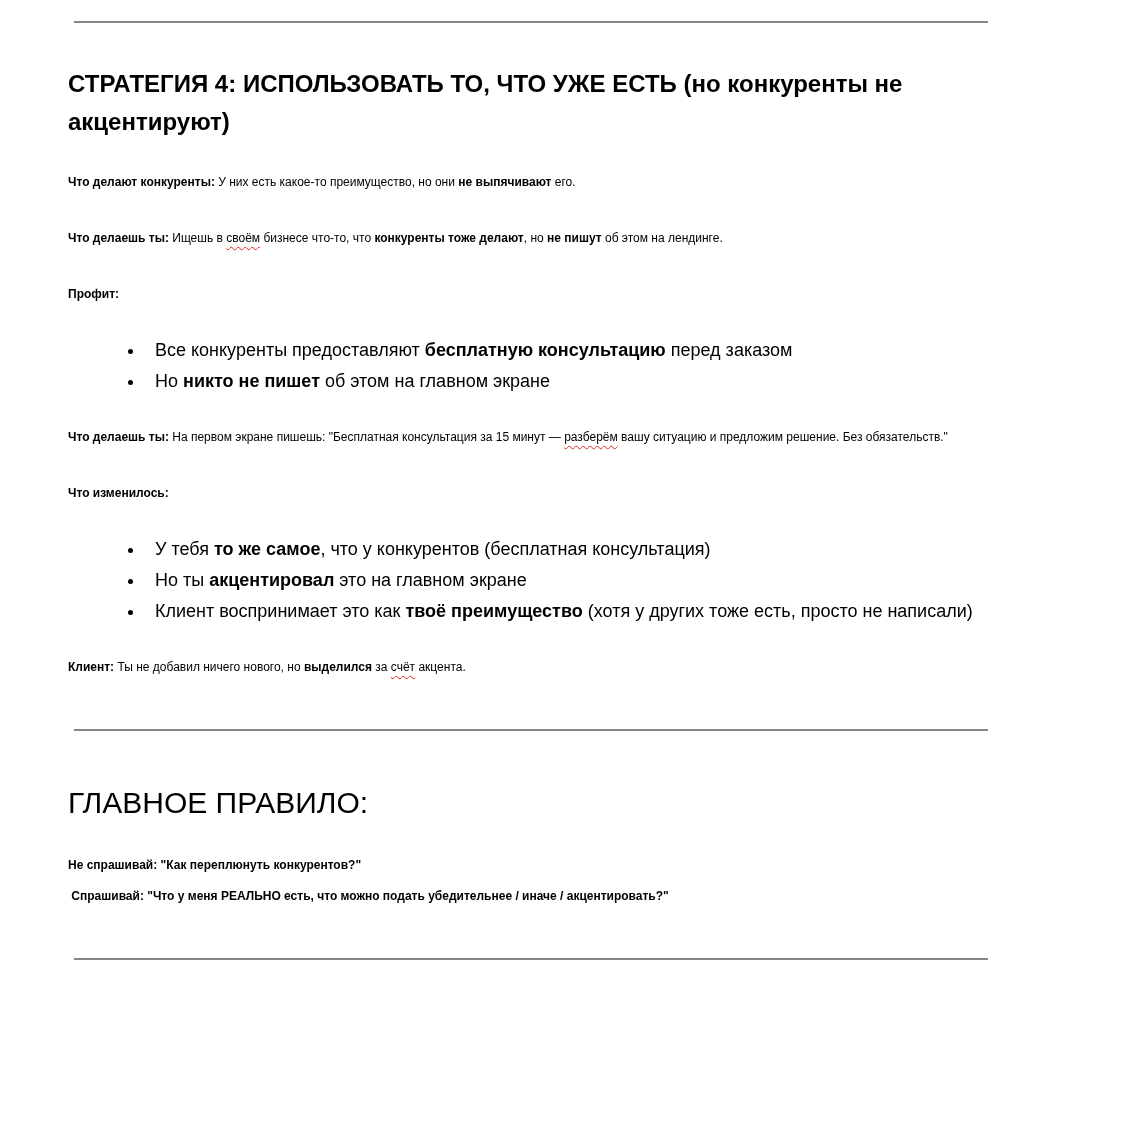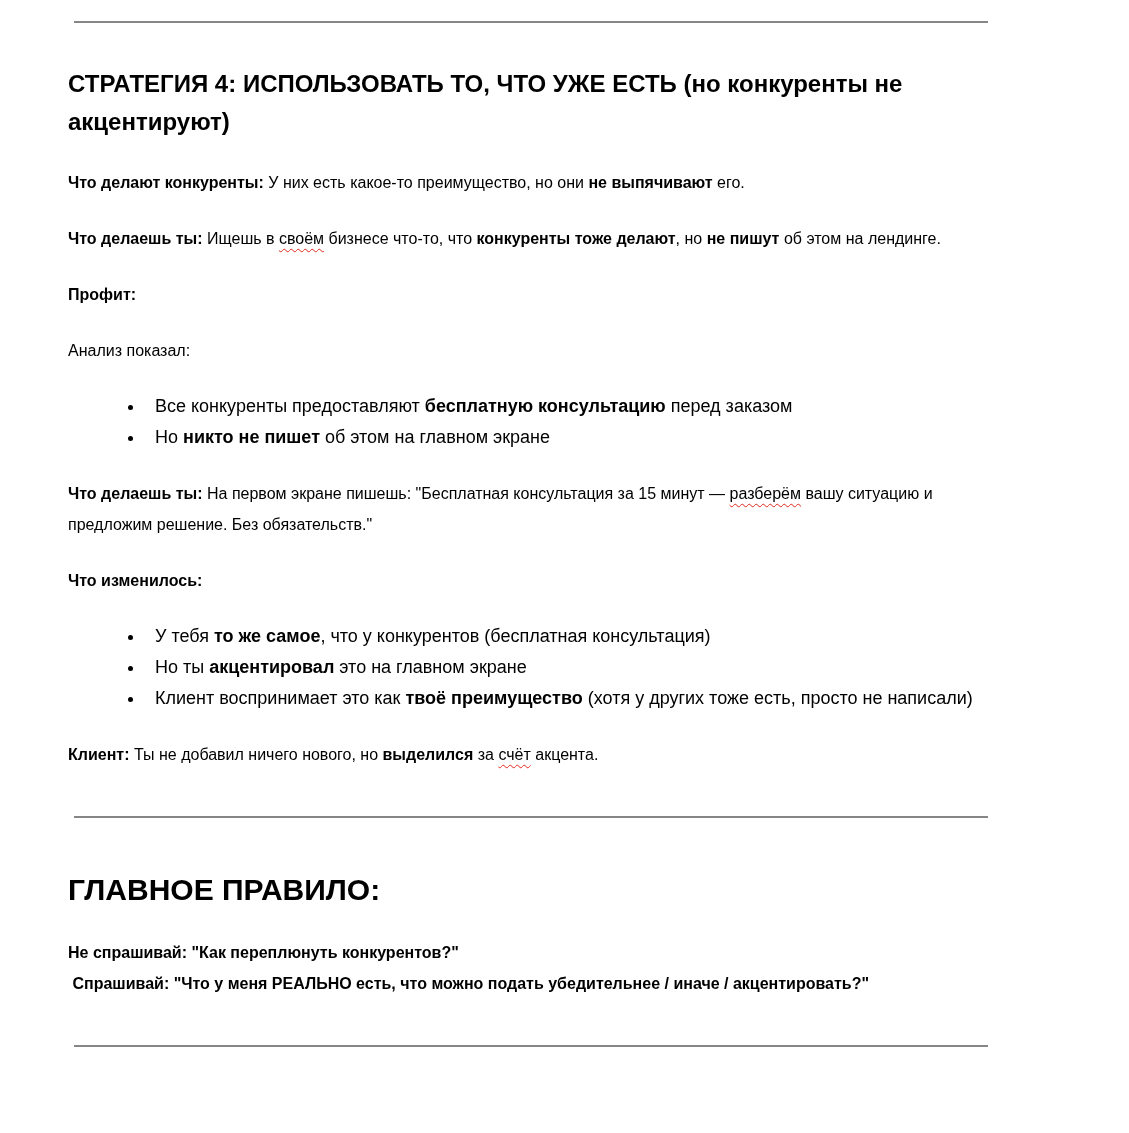--- a/index.html
+++ b/index.html
@@ -31,25 +31,25 @@
   }
   h2 {
     font-size: 24px;
     line-height: 38px;
     font-weight: bold;
     margin: 42px 0 26px 0;
   }
   h1 {
     font-size: 30px;
     line-height: 44px;
-    font-weight: bold;
+    font-weight: normal;
     margin: 50px 0 25px 0;
   }
   p {
-    font-size: 16px;
+    font-size: 12px;
     line-height: 31px;
     margin: 25px 0;
   }
   p.pre {
     white-space: pre-wrap;
   }
   ul {
     margin: 25px 0;
     padding: 0 0 0 77px;
     font-size: 18px;
@@ -73,21 +73,20 @@
 </style>
 </head>
 <body>
 
 <div class="page">
     <div class="rule first"></div>
     <h2>СТРАТЕГИЯ 4: ИСПОЛЬЗОВАТЬ ТО, ЧТО УЖЕ ЕСТЬ (но конкуренты не акцентируют)</h2>
     <p><span class="b">Что делают конкуренты:</span><span> У них есть какое-то преимущество, но они </span><span class="b">не выпячивают</span><span> его.</span></p>
     <p><span class="b">Что делаешь ты:</span><span> Ищешь в </span><span class="sq">своём</span><span> бизнесе что-то, что </span><span class="b">конкуренты тоже делают</span><span>, но </span><span class="b">не пишут</span><span> об этом на лендинге.</span></p>
     <p><span class="b">Профит:</span></p>
-    <p><span>Анализ показал:</span></p>
     <ul>
       <li><span>Все конкуренты предоставляют </span><span class="b">бесплатную консультацию</span><span> перед заказом</span></li>
       <li><span>Но </span><span class="b">никто не пишет</span><span> об этом на главном экране</span></li>
     </ul>
     <p><span class="b">Что делаешь ты:</span><span> На первом экране пишешь: "Бесплатная консультация за 15 минут — </span><span class="sq">разберём</span><span> вашу ситуацию и предложим решение. Без обязательств."</span></p>
     <p><span class="b">Что изменилось:</span></p>
     <ul>
       <li><span>У тебя </span><span class="b">то же самое</span><span>, что у конкурентов (бесплатная консультация)</span></li>
       <li><span>Но ты </span><span class="b">акцентировал</span><span> это на главном экране</span></li>
       <li><span>Клиент воспринимает это как </span><span class="b">твоё преимущество</span><span> (хотя у других тоже есть, просто не написали)</span></li>

